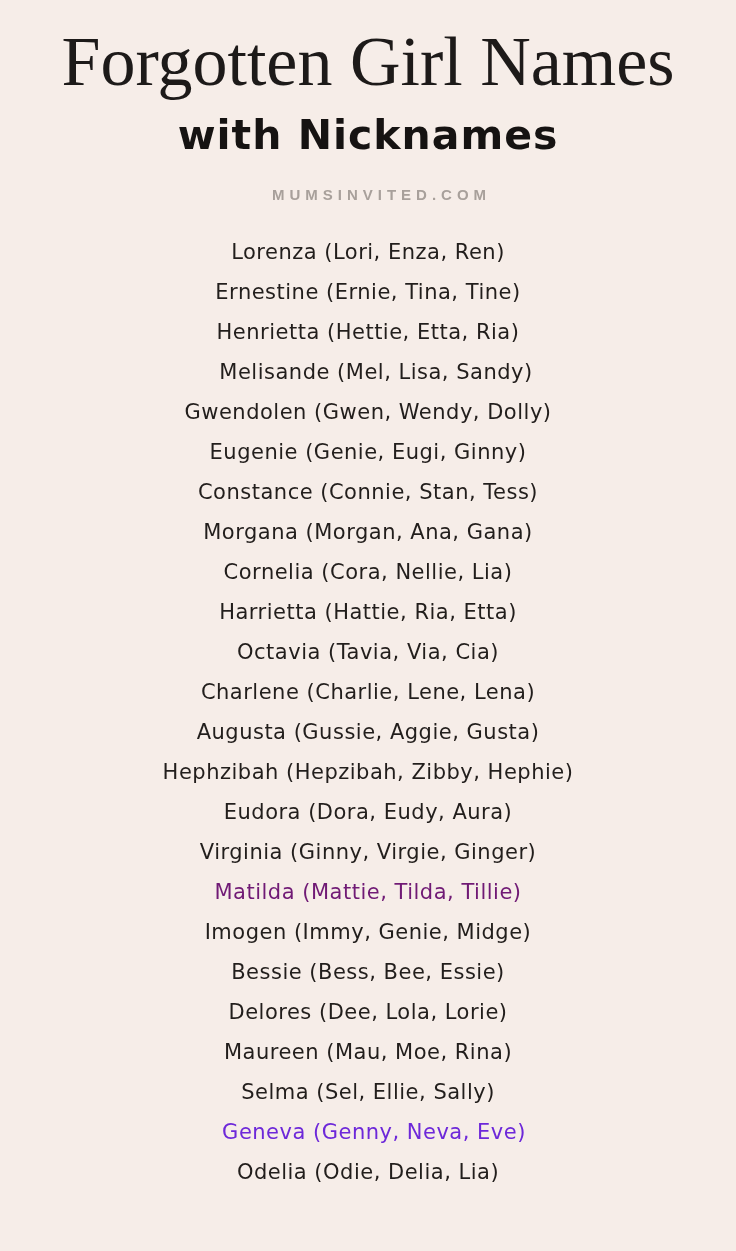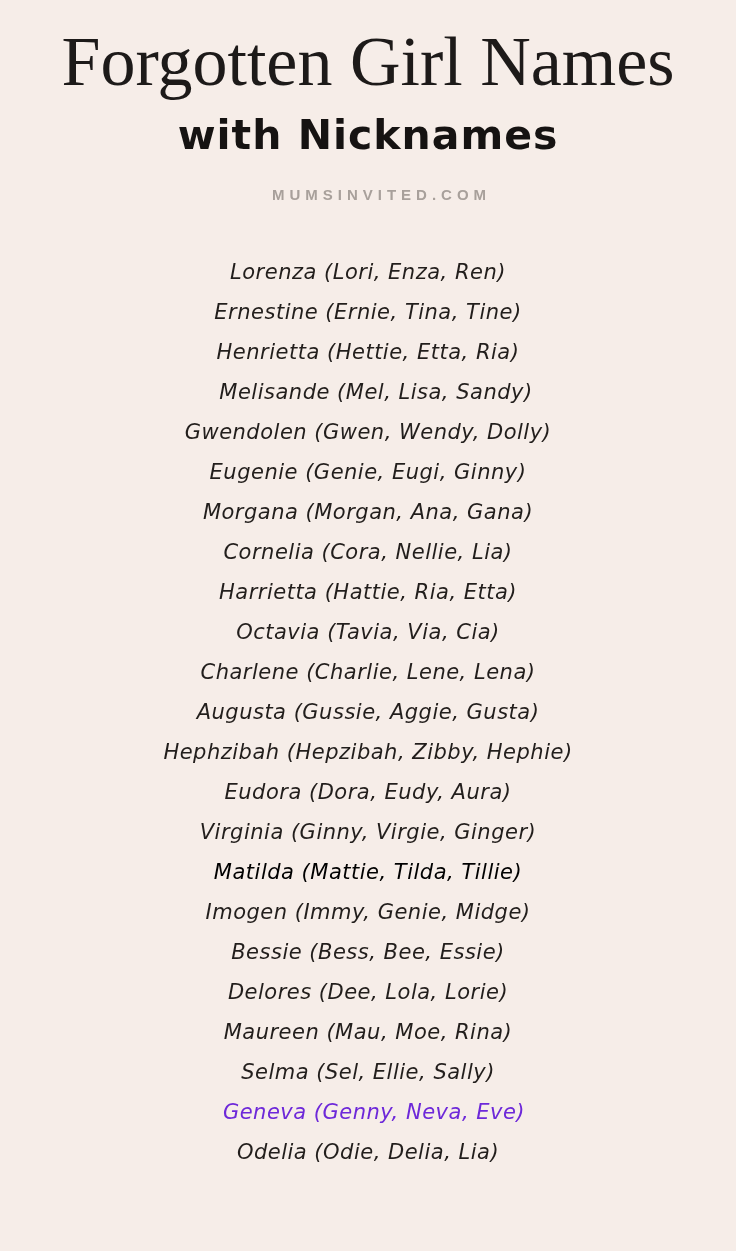--- a/index.html
+++ b/index.html
@@ -41,22 +41,21 @@
   .website {
     font-family: "Liberation Sans", sans-serif;
     font-weight: bold;
     font-size: 15px;
     line-height: 15px;
     letter-spacing: 5px;
     color: #a8a09b;
     margin-top: 29px;
   }
   .names-list {
-    margin-top: 50px;
-    font-style: italic;
+    margin-top: 30px;
   }
   .name-row {
     font-family: "DejaVu Sans", sans-serif;
     font-size: 21px;
     line-height: 40px;
     height: 40px;
     color: #221e1c;
     letter-spacing: 0.5px;
     white-space: nowrap;
   }
@@ -68,30 +67,31 @@
   <h1 class="title" style="color: rgb(29, 26, 25);">Forgotten Girl Names</h1>
   <h2 class="subtitle">with Nicknames</h2>
   <div class="website" style="color: rgb(168, 160, 155); padding-left: 27px;">MUMSINVITED.COM</div>
   <div class="names-list">
       <div class="name-row" style="color: rgb(34, 30, 28);">Lorenza (Lori, Enza, Ren)</div>
       <div class="name-row" style="color: rgb(34, 30, 28);">Ernestine (Ernie, Tina, Tine)</div>
       <div class="name-row" style="color: rgb(34, 30, 28);">Henrietta (Hettie, Etta, Ria)</div>
       <div class="name-row" style="color: rgb(34, 30, 28); padding-left: 16px;">Melisande (Mel, Lisa, Sandy)</div>
       <div class="name-row" style="color: rgb(34, 30, 28);">Gwendolen (Gwen, Wendy, Dolly)</div>
       <div class="name-row" style="color: rgb(34, 30, 28);">Eugenie (Genie, Eugi, Ginny)</div>
+      <div class="name-row" style="color: rgb(34, 30, 28);">Constance (Connie, Stan, Tess)</div>
       <div class="name-row" style="color: rgb(34, 30, 28);">Morgana (Morgan, Ana, Gana)</div>
       <div class="name-row" style="color: rgb(34, 30, 28);">Cornelia (Cora, Nellie, Lia)</div>
       <div class="name-row" style="color: rgb(34, 30, 28);">Harrietta (Hattie, Ria, Etta)</div>
       <div class="name-row" style="color: rgb(34, 30, 28);">Octavia (Tavia, Via, Cia)</div>
       <div class="name-row" style="color: rgb(34, 30, 28); text-align: center;">Charlene (Charlie, Lene, Lena)</div>
       <div class="name-row" style="color: rgb(34, 30, 28);">Augusta (Gussie, Aggie, Gusta)</div>
       <div class="name-row" style="color: rgb(34, 30, 28);">Hephzibah (Hepzibah, Zibby, Hephie)</div>
       <div class="name-row" style="color: rgb(34, 30, 28);">Eudora (Dora, Eudy, Aura)</div>
       <div class="name-row" style="color: rgb(34, 30, 28);">Virginia (Ginny, Virgie, Ginger)</div>
-      <div class="name-row" style="color: #000000;">Matilda (Mattie, Tilda, Tillie)</div>
+      <div class="name-row" style="color: #701a75;">Matilda (Mattie, Tilda, Tillie)</div>
       <div class="name-row" style="color: rgb(34, 30, 28);">Imogen (Immy, Genie, Midge)</div>
       <div class="name-row" style="color: rgb(34, 30, 28);">Bessie (Bess, Bee, Essie)</div>
       <div class="name-row" style="color: rgb(34, 30, 28);">Delores (Dee, Lola, Lorie)</div>
       <div class="name-row" style="color: rgb(34, 30, 28);">Maureen (Mau, Moe, Rina)</div>
       <div class="name-row" style="color: rgb(34, 30, 28);">Selma (Sel, Ellie, Sally)</div>
       <div class="name-row" style="color: #6d28d9; padding-left: 12px;">Geneva (Genny, Neva, Eve)</div>
       <div class="name-row" style="color: rgb(34, 30, 28);">Odelia (Odie, Delia, Lia)</div>
     </div>
 </div>
 

